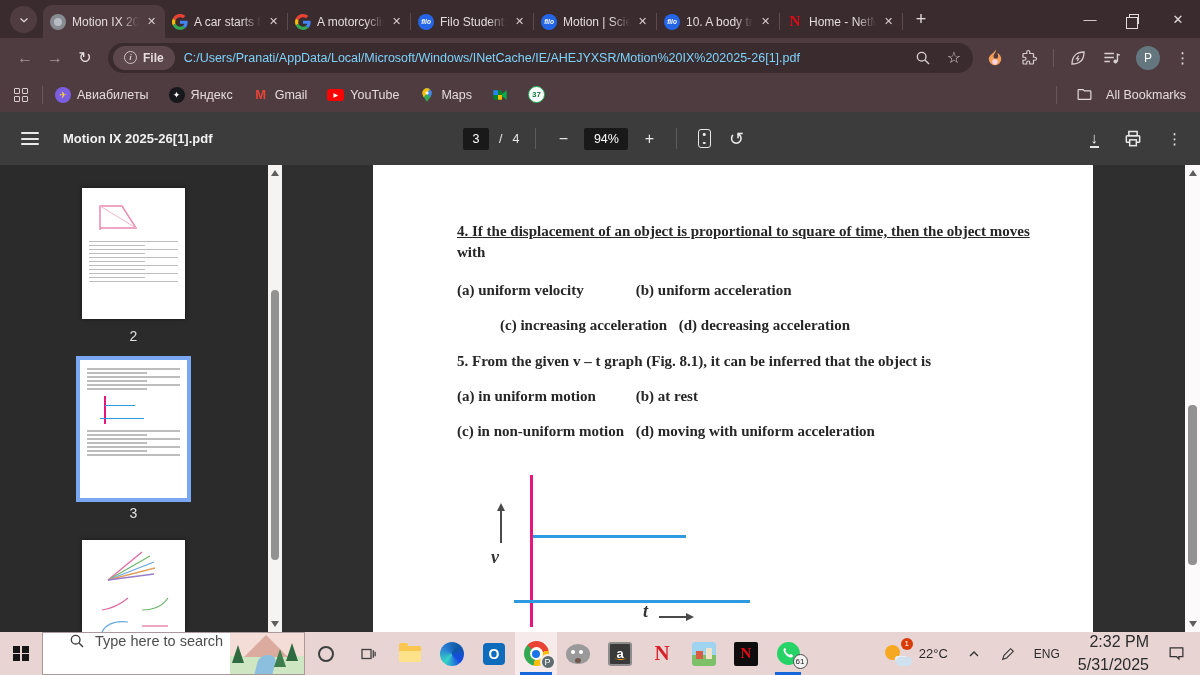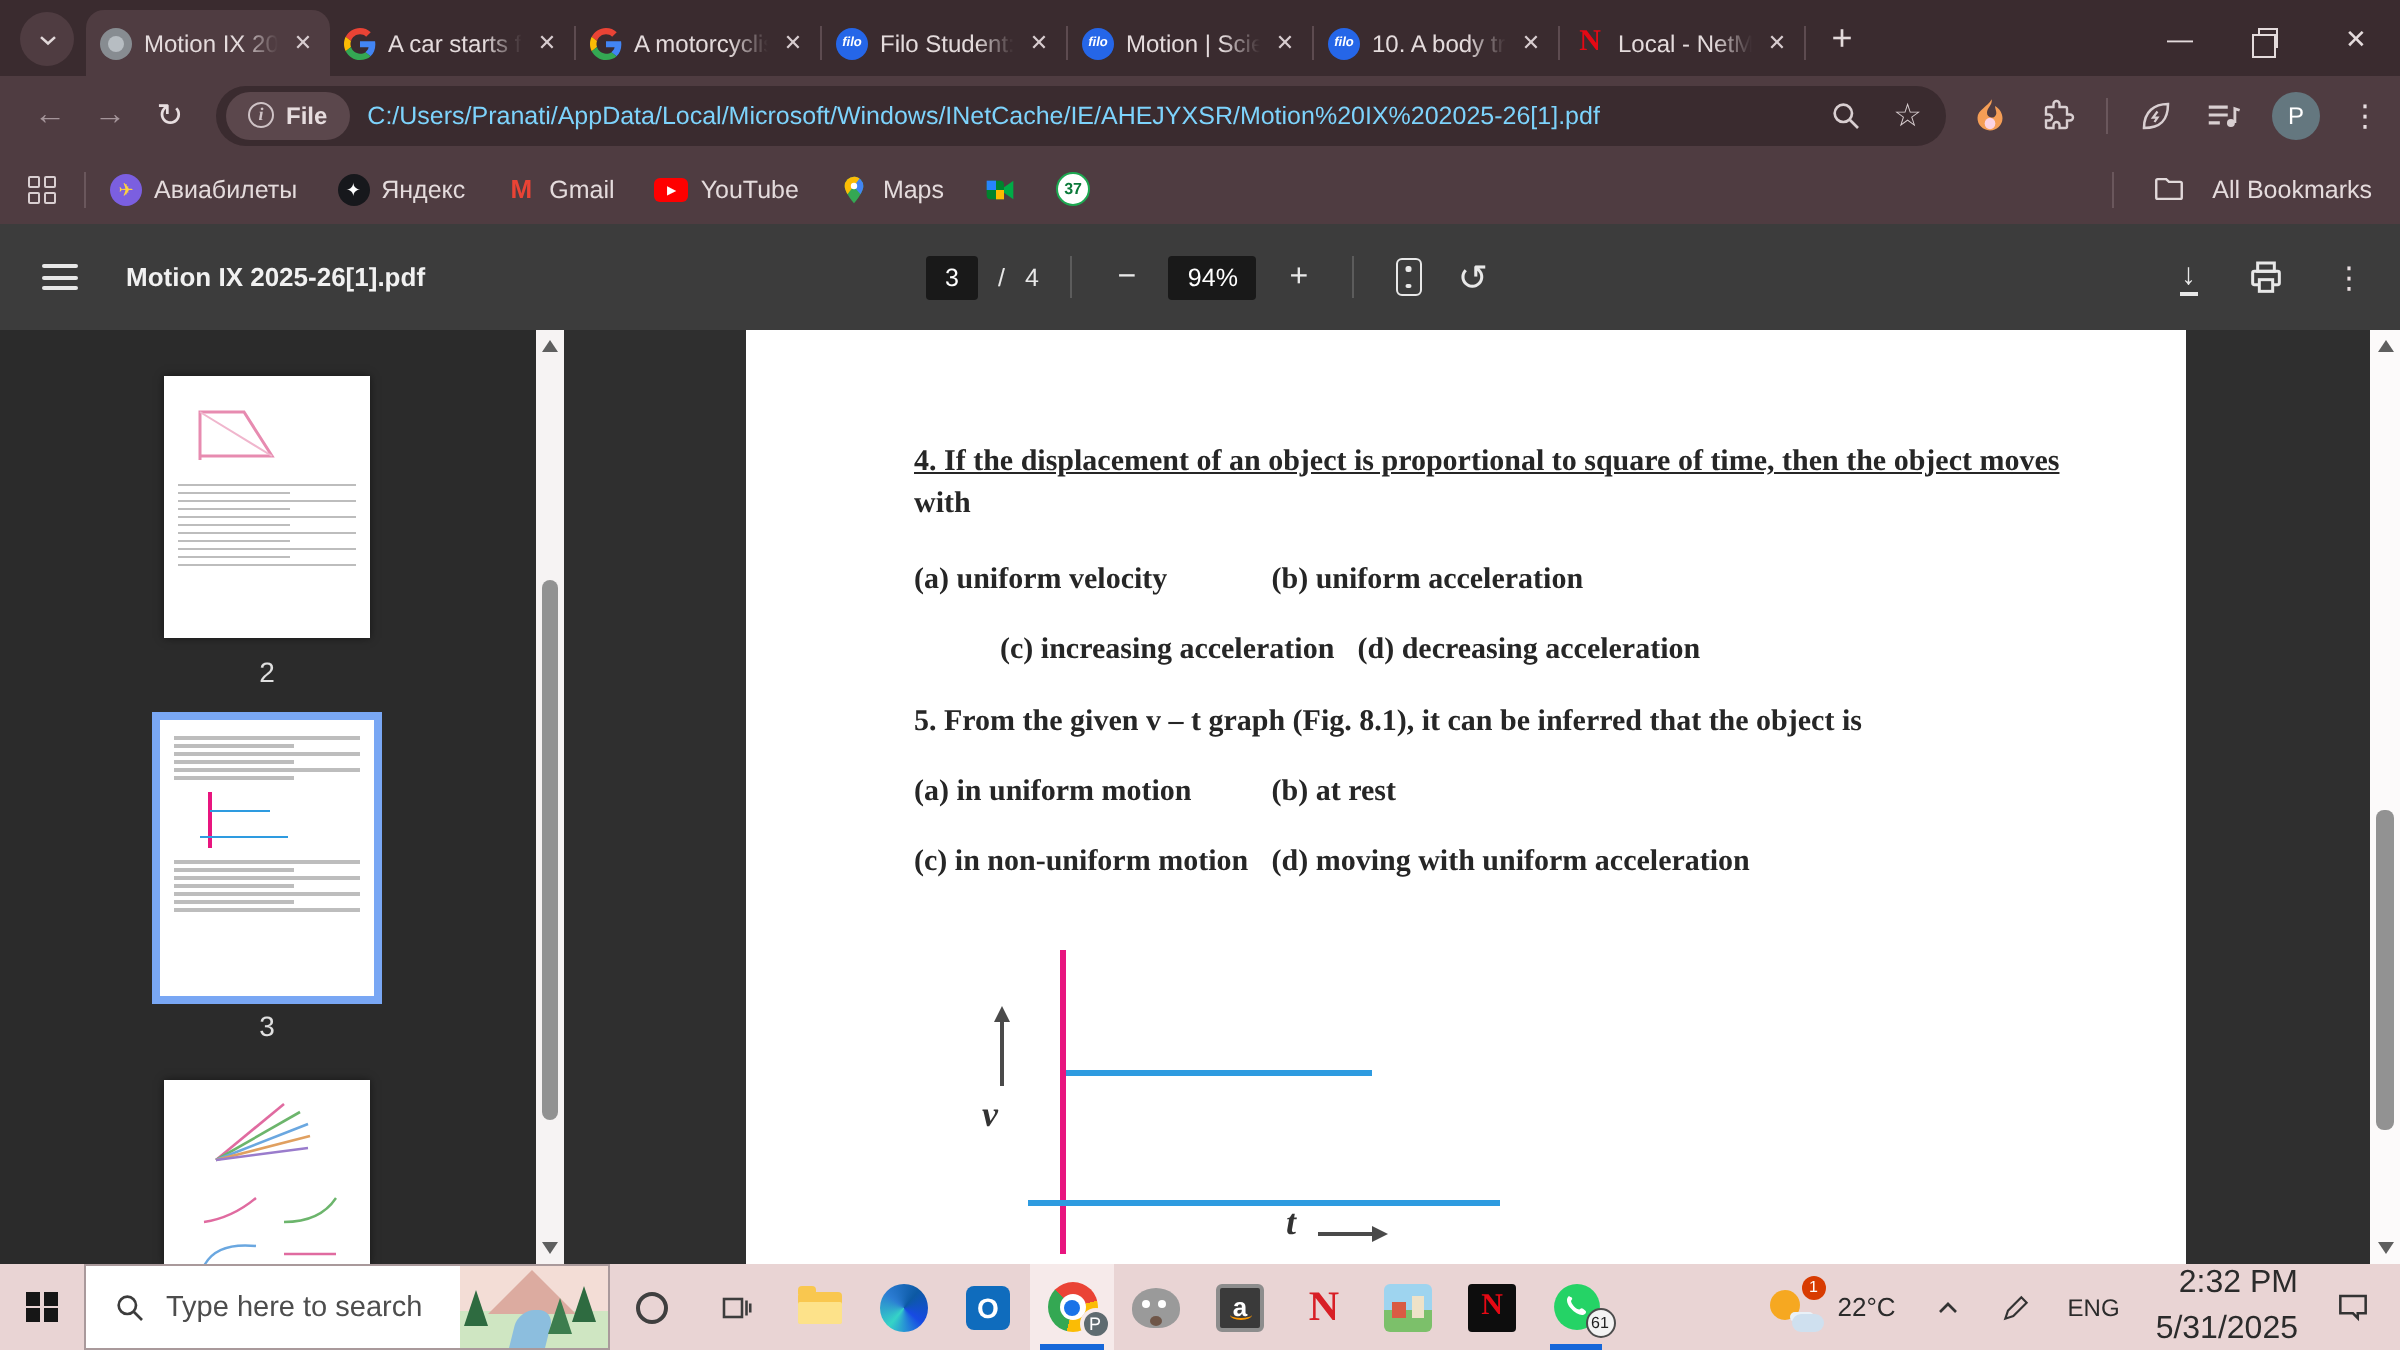--- a/index.html
+++ b/index.html
@@ -103,21 +103,21 @@
 .vlab{position:absolute;left:8px;top:82px;font:italic bold 18px "Liberation Serif",serif;color:#333;}
 .tlab{position:absolute;left:160px;top:136px;font:italic bold 18px "Liberation Serif",serif;color:#333;}
 .tar-line{position:absolute;left:176px;top:151px;width:28px;height:1.5px;background:#4a4a4a;}
 .tar-head{position:absolute;left:203px;top:147.5px;width:0;height:0;border-top:4.5px solid transparent;border-bottom:4.5px solid transparent;border-left:8px solid #4a4a4a;}
 
 
 #taskbar{position:absolute;left:0;right:0;top:632px;height:43px;background:#E9D4D4;display:flex;align-items:center;}
 .slot{width:42px;height:43px;display:flex;align-items:center;justify-content:center;position:relative;flex:none;}
 .winlogo{display:grid;grid-template-columns:7px 7px;grid-gap:1.5px;}
 .winlogo i{width:7px;height:7px;background:#161616;}
-#searchbox{width:263px;height:43px;background:#fff;border:1px solid #a9999b;display:flex;align-items:center;flex:none;position:relative;overflow:hidden;}
+#searchbox{width:263px;height:43px;background:#fff;border:1px solid #a9999b;display:flex;align-items:flex-start;flex:none;position:relative;overflow:hidden;padding-left:12px;}
 #searchbox .stext{font-size:14.5px;color:#4d4d4d;margin-left:10px;flex:1;white-space:nowrap;}
 .scene{position:absolute;right:0;top:0;width:74px;height:41px;background:linear-gradient(#f3ddd6 55%,#cfe6c2 55%);overflow:hidden;}
 .scene .mt{position:absolute;left:14px;top:2px;width:0;height:0;border-left:22px solid transparent;border-right:22px solid transparent;border-bottom:22px solid #dcaba0;}
 .scene .tr1,.scene .tr2,.scene .tr3{position:absolute;width:0;height:0;border-left:6px solid transparent;border-right:6px solid transparent;border-bottom:18px solid #2e6b40;}
 .scene .tr1{left:2px;top:12px;}
 .scene .tr2{left:56px;top:10px;}
 .scene .tr3{left:44px;top:16px;border-bottom-color:#3d7d4e;}
 .scene .riv{position:absolute;left:26px;top:22px;width:18px;height:26px;background:#8cbede;transform:skewX(-14deg);border-radius:8px 8px 0 0;}
 .cortana{width:16px;height:16px;border:2px solid #3f3f3f;border-radius:50%;}
 .folder{width:22px;height:16px;background:#f9c74f;border-radius:2px;position:relative;}
@@ -205,21 +205,21 @@
     </div>
     <div class="tabsep"></div>
     <div class="tab">
       <span class="fav fav-filo">filo</span>
       <span class="ttl">10. A body tra</span>
       <span class="tx">✕</span>
     </div>
     <div class="tabsep"></div>
     <div class="tab">
       <span class="fav fav-netm">N</span>
-      <span class="ttl">Local - NetM</span>
+      <span class="ttl">Home - NetM</span>
       <span class="tx">✕</span>
     </div>
     <div class="tabsep"></div>
     <div class="newtab">+</div>
     <div id="wincontrols">
       <div class="wc">—</div>
       <div class="wc">
           <span class="wc-restore"></span>
         </div>
       <div class="wc">✕</div>

